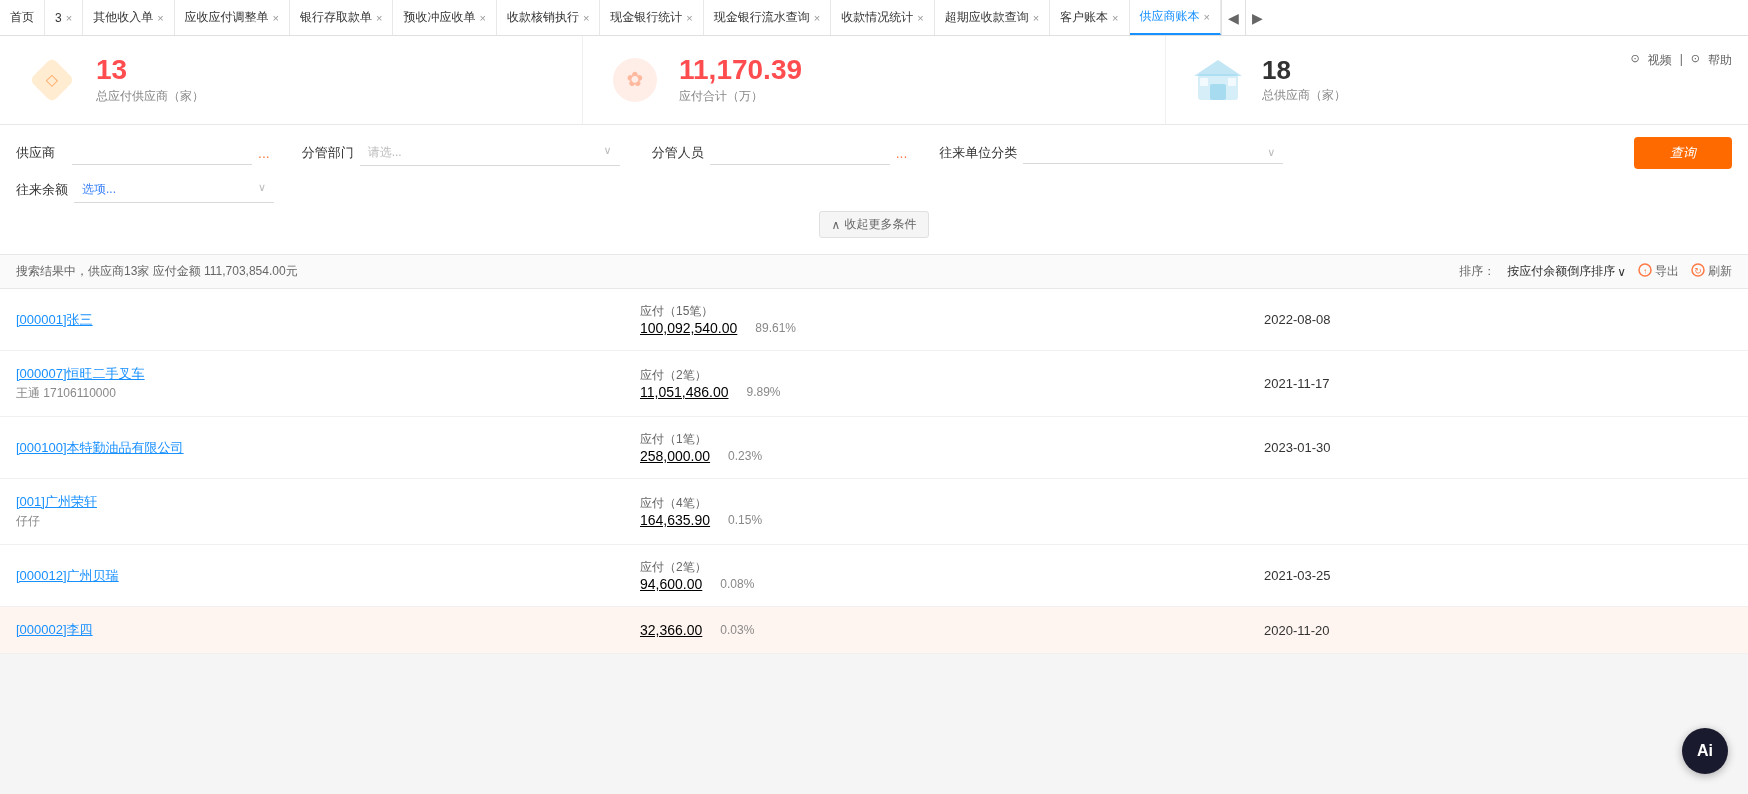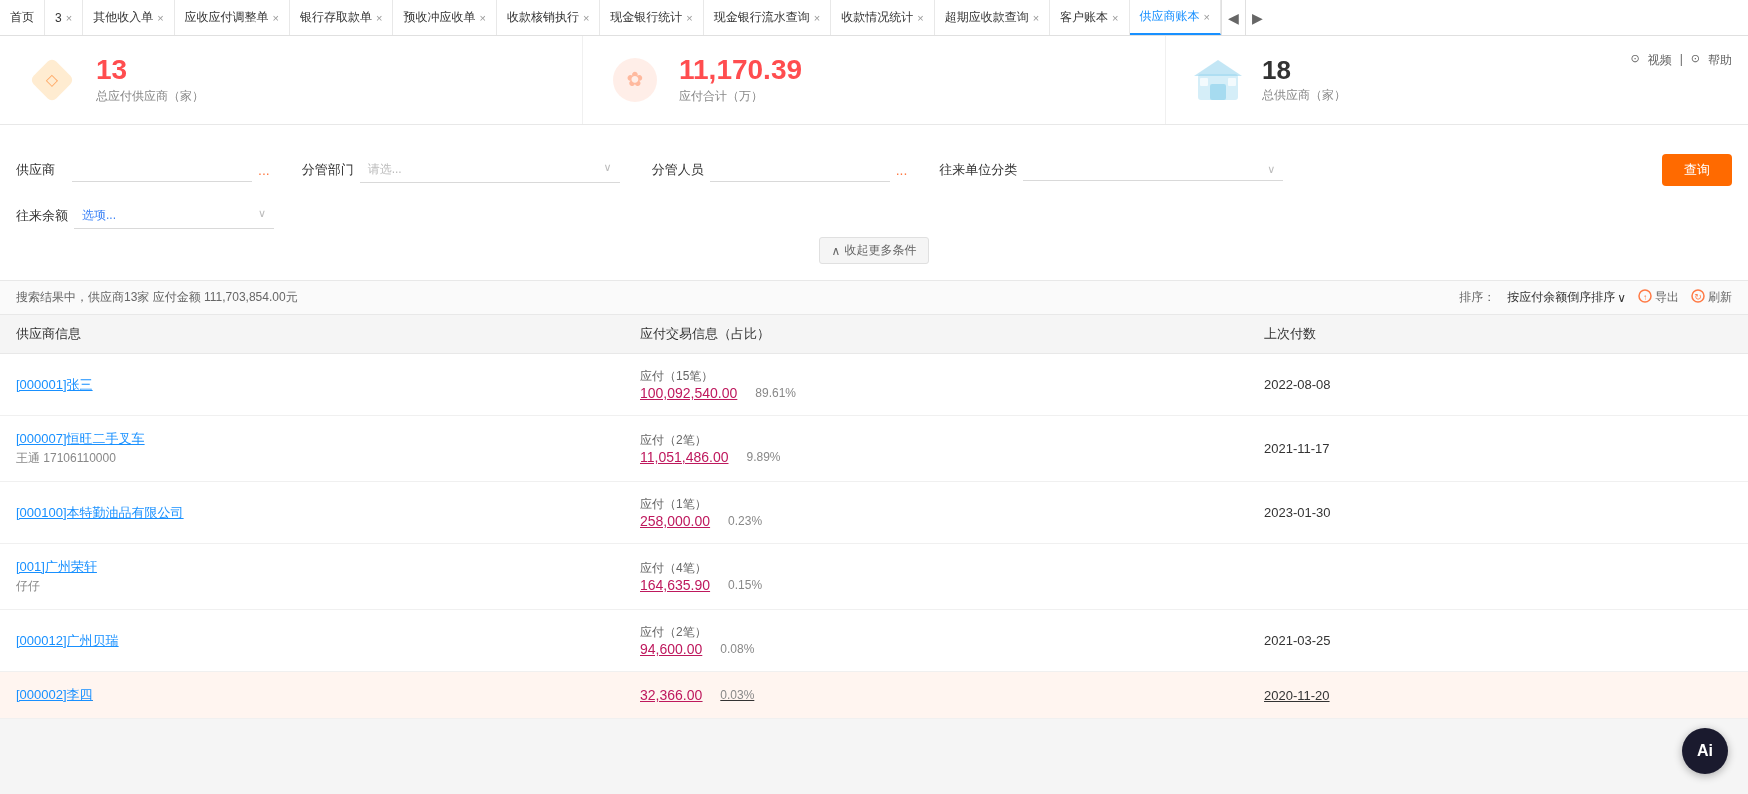--- a/index.html
+++ b/index.html
@@ -81,21 +81,20 @@
       background: #fff;
       padding: 12px 16px;
       border-bottom: 1px solid #e8e8e8;
     }
     .filter-row {
       display: flex;
       align-items: center;
       gap: 12px;
       margin-bottom: 8px;
       flex-wrap: wrap;
-      margin-top: 17px;
     }
     .filter-item {
       display: flex;
       align-items: center;
       gap: 6px;
     }
     .filter-label {
       font-size: 13px;
       color: #333;
       white-space: nowrap;
@@ -126,24 +125,25 @@
     .filter-select-wide {
       width: 260px;
     }
     .ellipsis-dots { color: #ff7a45; font-size: 14px; cursor: pointer; }
     .chevron-down { color: #bbb; font-size: 11px; }
     .query-btn {
       background: #ff6a00;
       color: #fff;
       border: none;
       border-radius: 4px;
-      padding: 7px 22px;
+      padding: 7px 36px;
       font-size: 13px;
       cursor: pointer;
       white-space: nowrap;
+      font-style: italic;
     }
     .collapse-btn {
       display: flex;
       align-items: center;
       justify-content: center;
       gap: 4px;
       background: #f5f5f5;
       border: 1px solid #e0e0e0;
       border-radius: 3px;
       padding: 4px 12px;
@@ -197,35 +197,35 @@
       font-weight: 500;
     }
     .table-row {
       display: grid;
       grid-template-columns: 2fr 2fr 1.5fr;
       padding: 14px 16px;
       border-bottom: 1px solid #f0f0f0;
       background: #fff;
       align-items: center;
     }
-    .table-row.highlighted { background: #fff5f0; text-decoration: underline; }
+    .table-row.highlighted { background: #fff5f0; }
     .supplier-link {
       color: #1890ff;
       text-decoration: underline;
       cursor: pointer;
       font-size: 13px;
     }
     .supplier-sub {
       font-size: 12px;
       color: #888;
       margin-top: 2px;
     }
     .tx-label { font-size: 12px; color: #666; }
     .tx-amount {
-      color: #be185d;
+      color: #000000;
       font-size: 14px;
       font-weight: 500;
       text-decoration: underline;
       cursor: pointer;
     }
     .tx-percent { font-size: 12px; color: #888; margin-left: 12px; }
     .tx-row { display: flex; align-items: center; gap: 6px; }
     .last-pay { font-size: 13px; color: #333; }
     .icon-wrap {
       width: 56px; height: 56px;
@@ -422,25 +422,20 @@
             <text x="7" y="11" text-anchor="middle" font-size="9" fill="#ff7a45">↻</text>
           </svg>
       </span>
       <span>刷新</span>
     </div>
   </div>
 </div>
 
 <div class="table-container">
 
-  <div class="table-header">
-    <span>供应商信息</span>
-    <span>应付交易信息（占比）</span>
-    <span>上次付数</span>
-  </div>
 
   <div class="table-row">
     <div>
       <div class="supplier-link">[000001]张三</div>
     </div>
     <div>
       <div class="tx-label">应付（15笔）</div>
       <div class="tx-row">
         <span class="tx-amount">100,092,540.00</span>
         <span class="tx-percent">89.61%</span>

